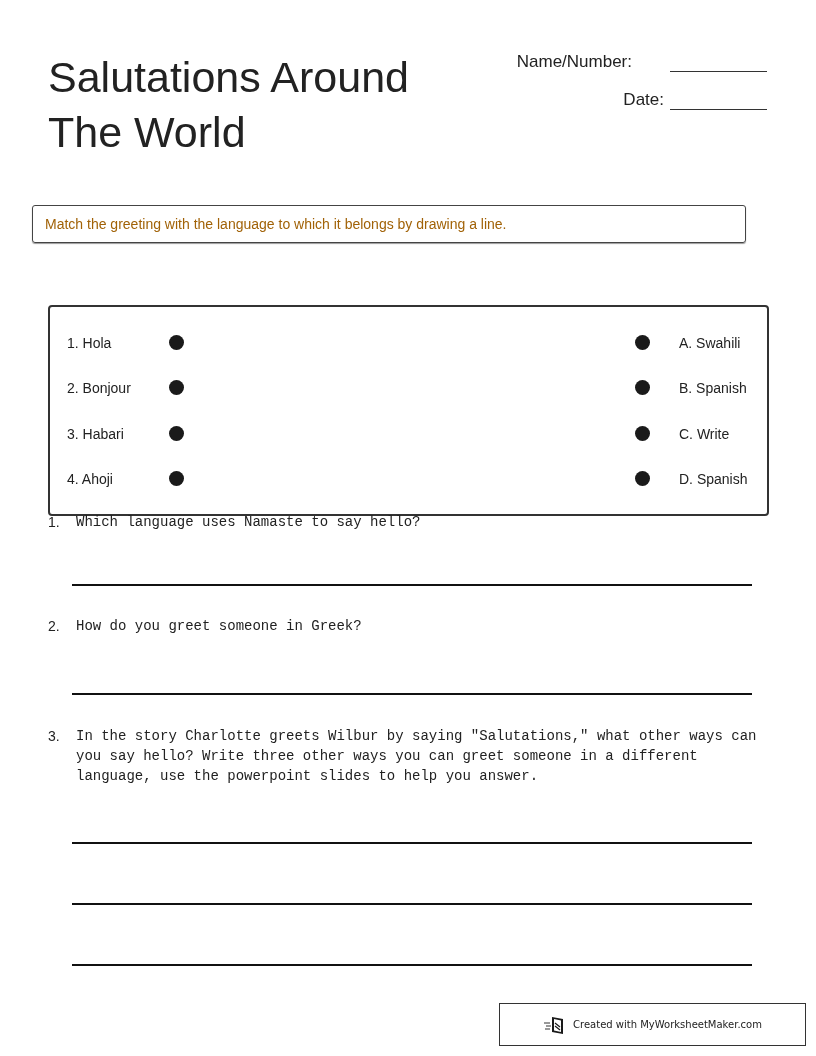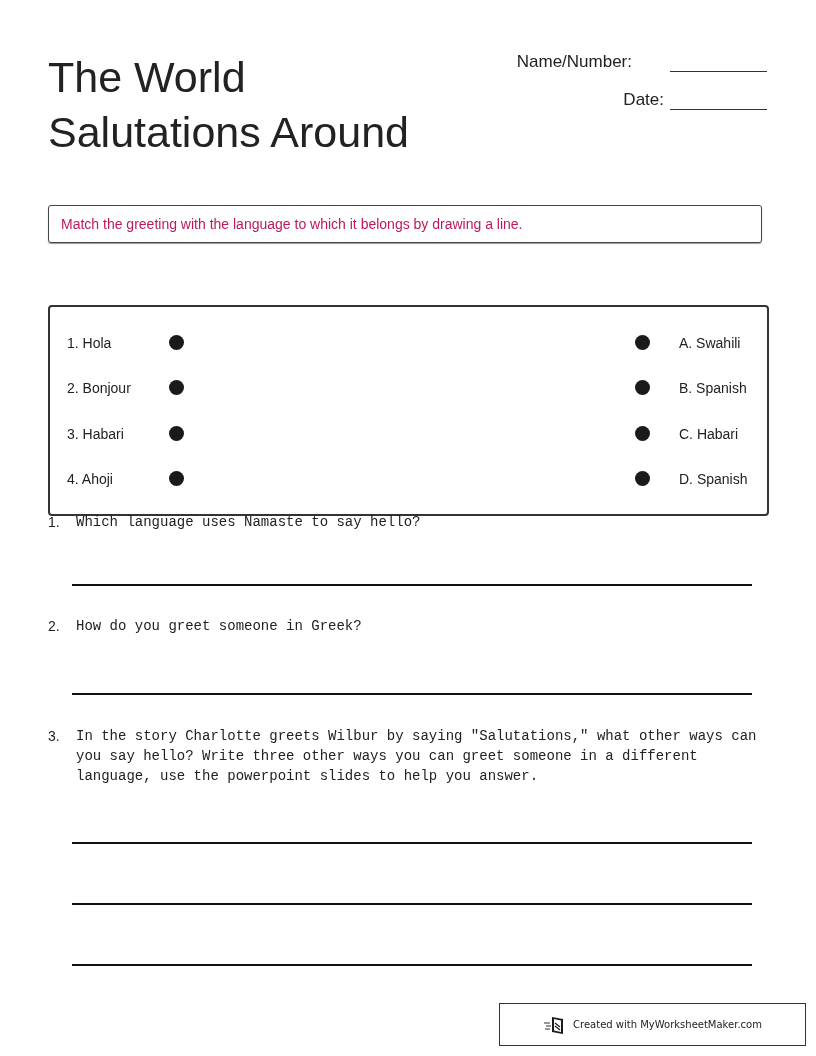--- a/index.html
+++ b/index.html
@@ -3,23 +3,23 @@
 <meta charset="utf-8">
 <style>
   html, body { margin: 0; padding: 0; background: #ffffff; }
   body { width: 816px; height: 1056px; position: relative; overflow: hidden;
          font-family: "Liberation Sans", sans-serif; color: #222; }
   .title { position: absolute; left: 48px; top: 50px; width: 420px;
            font-size: 43px; line-height: 55px; font-weight: 400; color: #222; }
   .meta-row { position: absolute; right: 49px; display: flex; align-items: flex-end; font-size: 17px; color: #222; }
   .meta-row .lbl { margin-right: 6px; }
   .meta-row .blank { width: 97px; border-bottom: 1px solid #333; height: 18px; }
-  .instr { position: absolute; left: 48px; top: 205px; width: 700px; height: 36px;
+  .instr { position: absolute; left: 32px; top: 205px; width: 700px; height: 36px;
            border: 1px solid #444; border-radius: 3px; box-shadow: 0 1px 1px #999;
-           padding: 0 0 0 12px; font-size: 14px; line-height: 36px; color: #be185d; }
+           padding: 0 0 0 12px; font-size: 14px; line-height: 36px; color: #a16207; }
   .match { position: absolute; left: 48px; top: 273px; width: 717px; height: 207px;
            border: 2px solid #333; border-radius: 4px; margin-top: 32px; }
   .mrow { position: absolute; left: 0; right: 0; height: 20px; font-size: 14px; }
   .mleft { position: absolute; left: 17px; top: 0; line-height: 20px; }
   .mright { position: absolute; left: 629px; top: 0; line-height: 20px; }
   .dot { position: absolute; width: 15px; height: 15px; border-radius: 50%; background: #1a1a1a; top: 2px; }
   .dot.l { left: 119px; }
   .dot.r { left: 585px; }
   .q { position: absolute; left: 48px; width: 720px; font-size: 14px; line-height: 20px; color: #222; }
   .q .num { position: absolute; left: 0; top: 0; }
@@ -27,22 +27,22 @@
   .line { position: absolute; left: 72px; width: 680px; height: 0; border-top: 2px solid #111; }
   .footer { position: absolute; left: 499px; top: 1003px; width: 305px; height: 41px;
             border: 1px solid #333; display: flex; align-items: center; justify-content: center;
             font-family: "DejaVu Sans", sans-serif; font-size: 10px; color: #222; }
   .footer svg { margin-right: 6px; }
 </style>
 </head>
 <body>
 
 <div class="title">
+  <div>Salutations Around</div>
   <div>The World</div>
-  <div>Salutations Around</div>
 </div>
 
 <div class="meta-row" style="top:52px;gap:32px;">
   <span class="lbl">Name/Number:</span>
   <span class="blank"></span>
 </div>
 <div class="meta-row" style="top:90px;">
   <span class="lbl">Date:</span>
   <span class="blank"></span>
 </div>
@@ -59,21 +59,21 @@
   <div class="mrow" style="top:71px;">
     <span class="mleft">2. Bonjour</span>
     <span class="dot l"></span>
     <span class="dot r"></span>
     <span class="mright">B. Spanish</span>
   </div>
   <div class="mrow" style="top:117px;padding-left:13px;">
     <span class="mleft">3. Habari</span>
     <span class="dot l"></span>
     <span class="dot r"></span>
-    <span class="mright">C. Habari</span>
+    <span class="mright">C. Write</span>
   </div>
   <div class="mrow" style="top:162px;">
     <span class="mleft">4. Ahoji</span>
     <span class="dot l"></span>
     <span class="dot r"></span>
     <span class="mright">D. Spanish</span>
   </div>
 </div>
 
 <div class="q" style="top:512px;">

